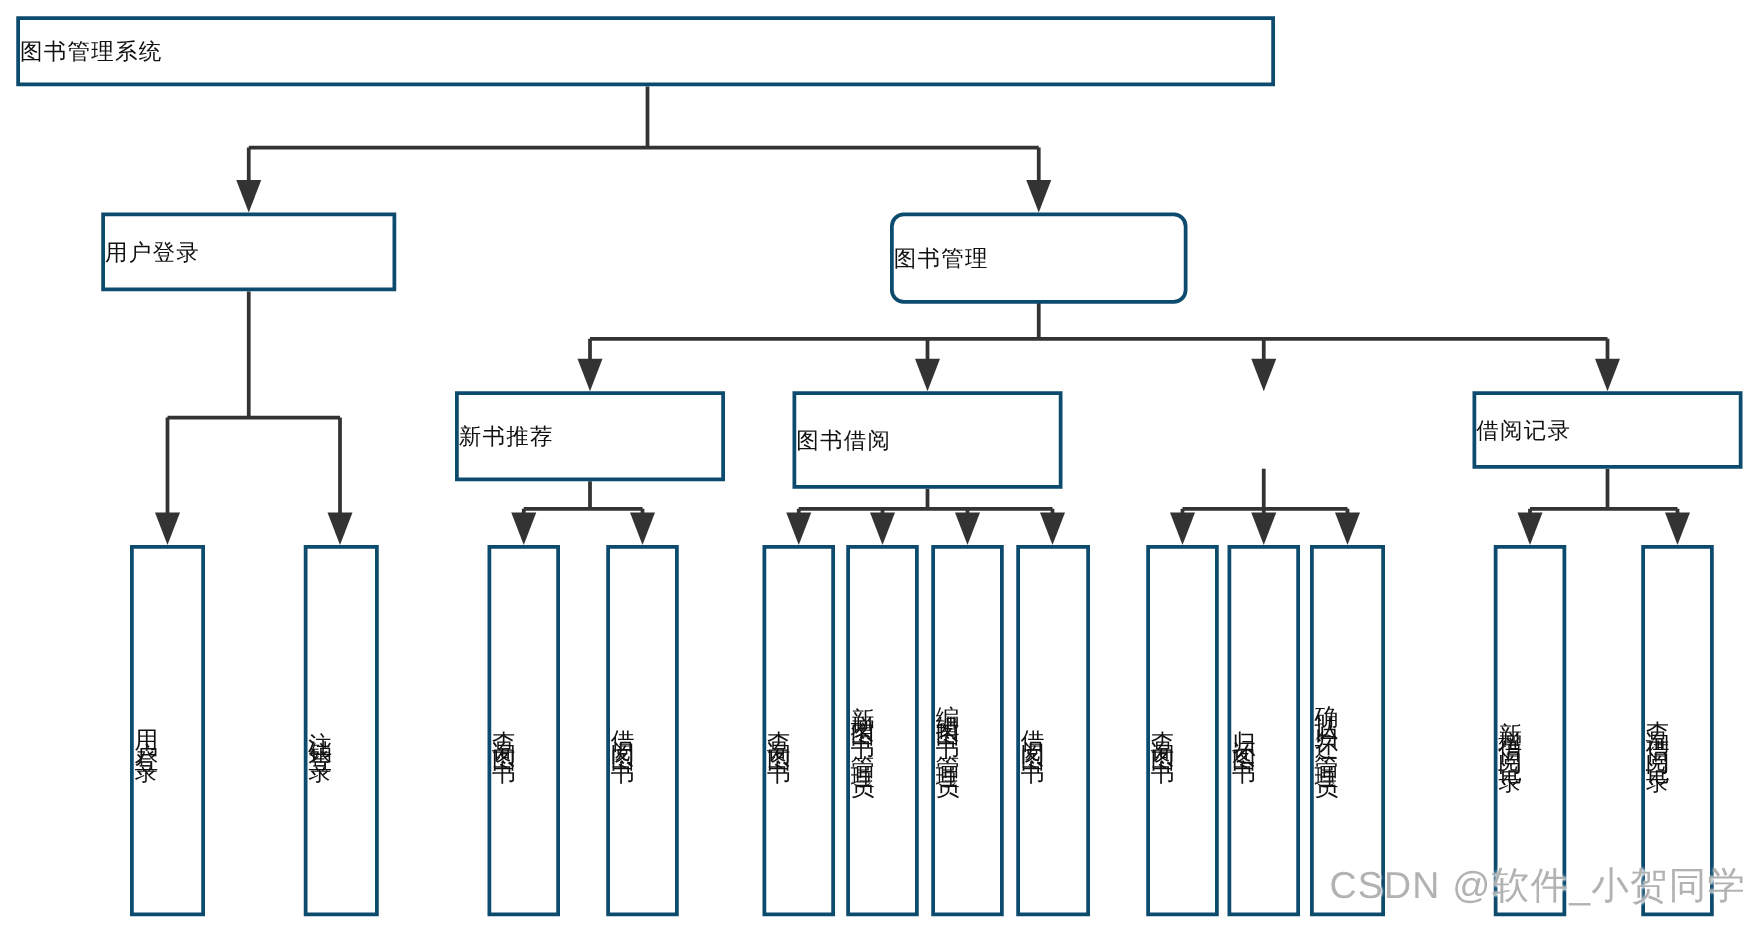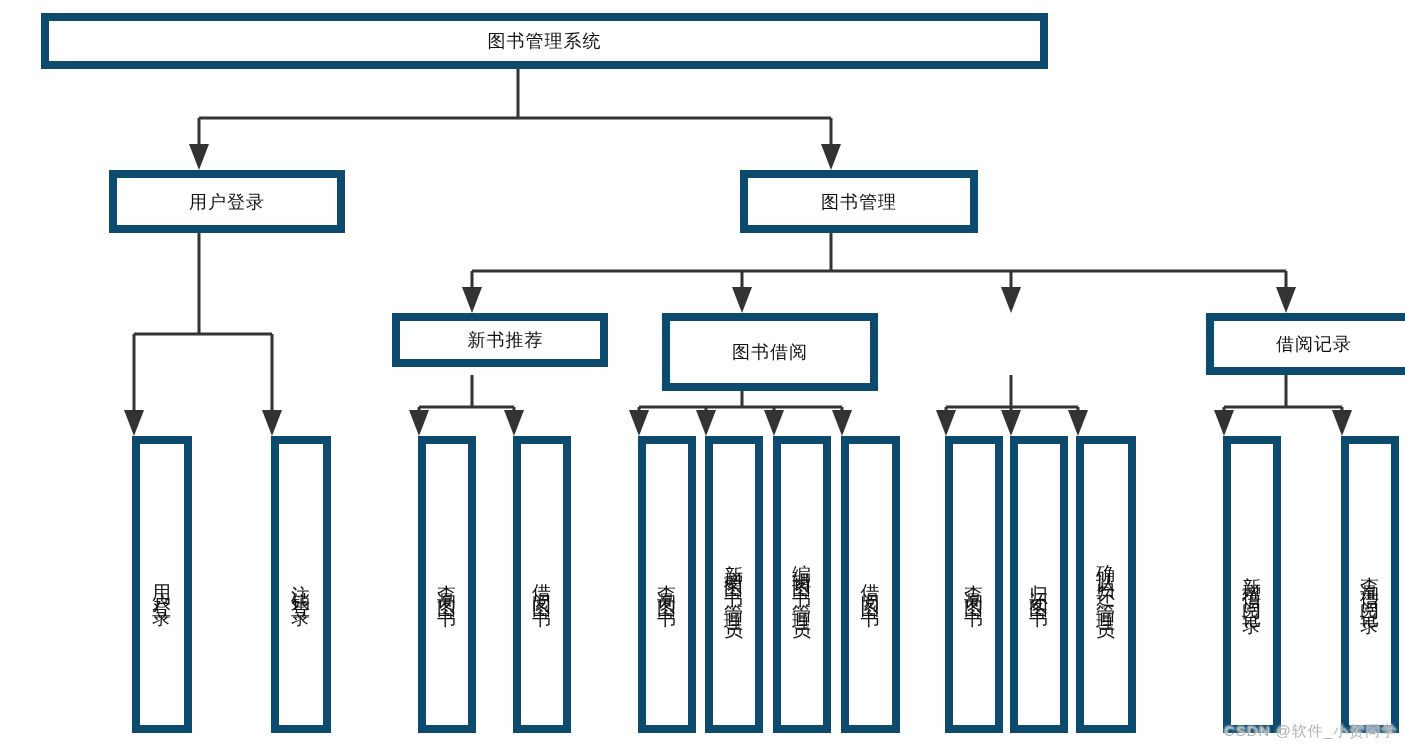--- a/index.html
+++ b/index.html
@@ -17,50 +17,49 @@
   }
   .connectors {
     position: absolute;
     left: 0;
     top: 0;
     z-index: 1;
   }
   .node {
     position: absolute;
     box-sizing: border-box;
-    border: 8px solid #0c4a6e;
+    border: 3px solid #0c4a6e;
     background: #ffffff;
     color: #111111;
     display: flex;
     align-items: center;
-    justify-content: center;
+    justify-content: flex-start;
     z-index: 2;
-    margin-left: 28px;
   }
   .node.h {
     font-size: 18px;
     letter-spacing: 1px;
     white-space: nowrap;
   }
   .node.v {
     font-size: 19px;
   }
   .node.v .vtext {
     writing-mode: vertical-rl;
     text-orientation: mixed;
     letter-spacing: 8px;
     line-height: 1;
     white-space: nowrap;
   }
   .watermark {
     position: absolute;
     right: 8px;
-    bottom: 6px;
+    bottom: 18px;
     z-index: 10;
-    font-size: 15px;
+    font-size: 30px;
     letter-spacing: 1px;
     color: rgba(171, 171, 171, 0.92);
     text-shadow: 0 0 3px #ffffff, 1px 1px 2px #ffffff;
     white-space: nowrap;
   }
 </style>
 </head>
 <body>
 
 <div class="canvas">
@@ -105,25 +104,25 @@
     </g>
   </svg>
 
   <div class="node h" style="left:13px; top:13px; width:1007px; height:56px;">
     <span>图书管理系统</span>
   </div>
 
   <div class="node h" style="left:81px; top:170px; width:236px; height:63px;">
     <span>用户登录</span>
   </div>
-  <div class="node h" style="left:712px; top:170px; width:238px; height:63px;">
+  <div class="node h" style="left:712px; top:170px; width:238px; height:73px;border-radius:11px;">
     <span>图书管理</span>
   </div>
 
-  <div class="node h" style="left:364px; top:313px; width:216px; height:54px;padding-left:11px;">
+  <div class="node h" style="left:364px; top:313px; width:216px; height:72px;">
     <span>新书推荐</span>
   </div>
   <div class="node h" style="left:634px; top:313px; width:216px; height:78px;">
     <span>图书借阅</span>
   </div>
   <div class="node h" style="left:1178px; top:313px; width:216px; height:62px;">
     <span>借阅记录</span>
   </div>
 
   <div class="node v" style="left:104px; top:436px; width:60px; height:297px;">

